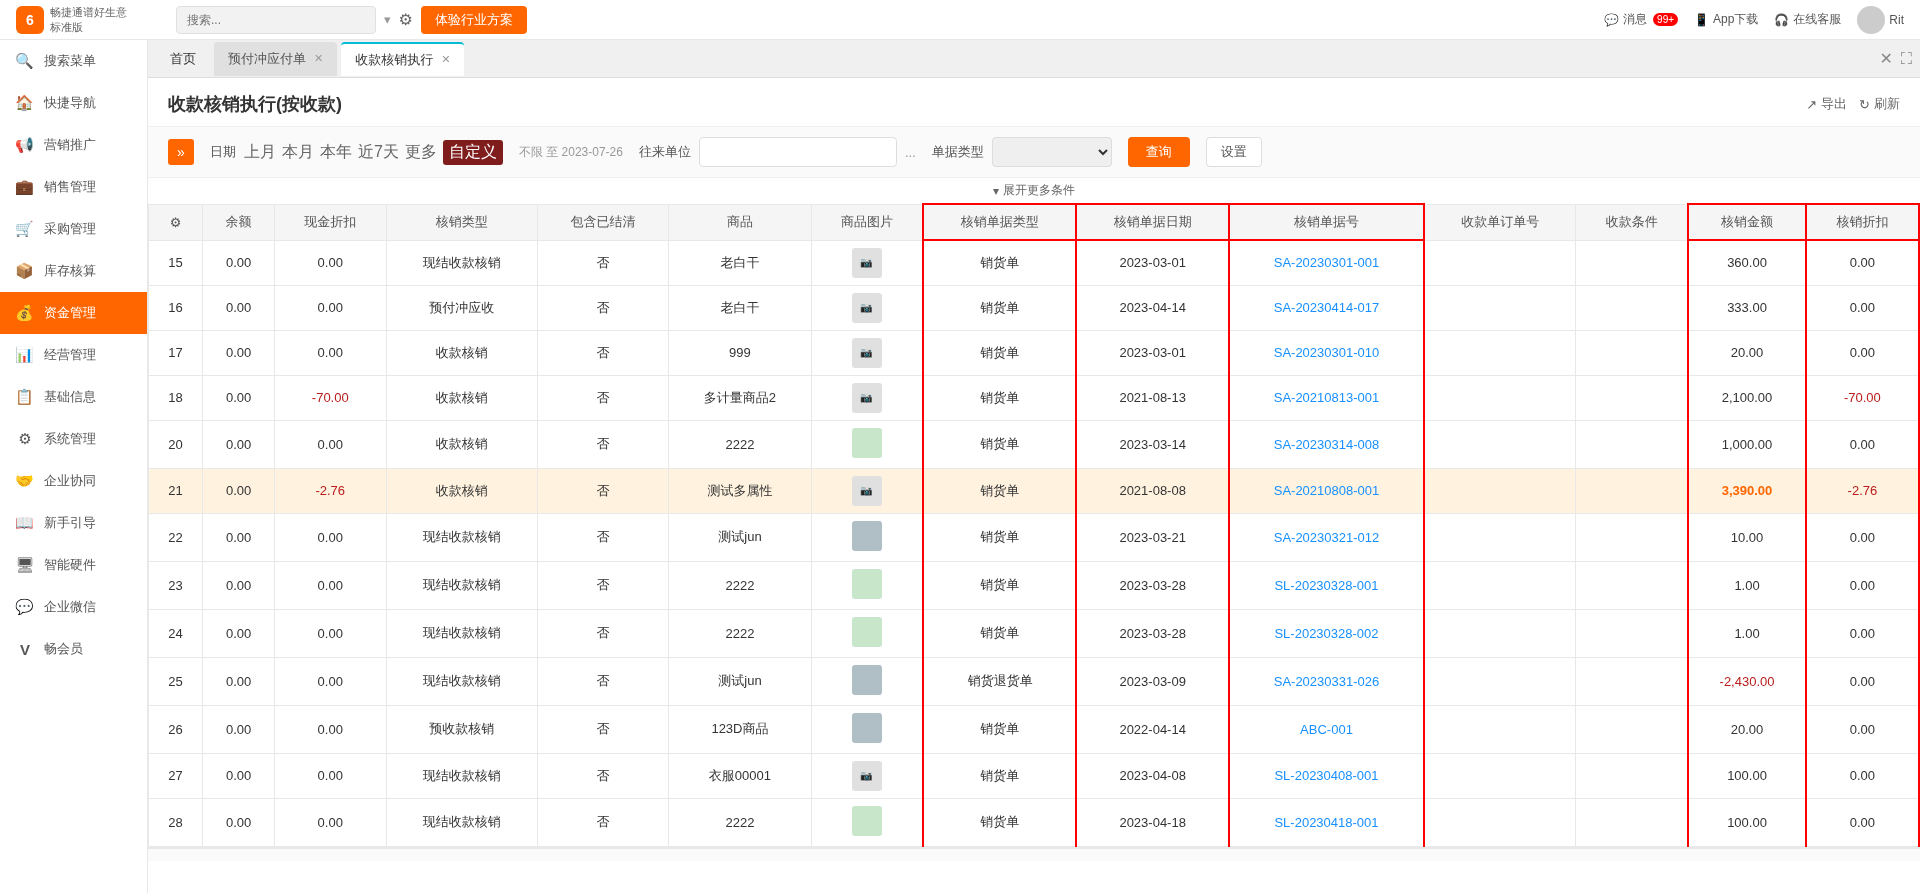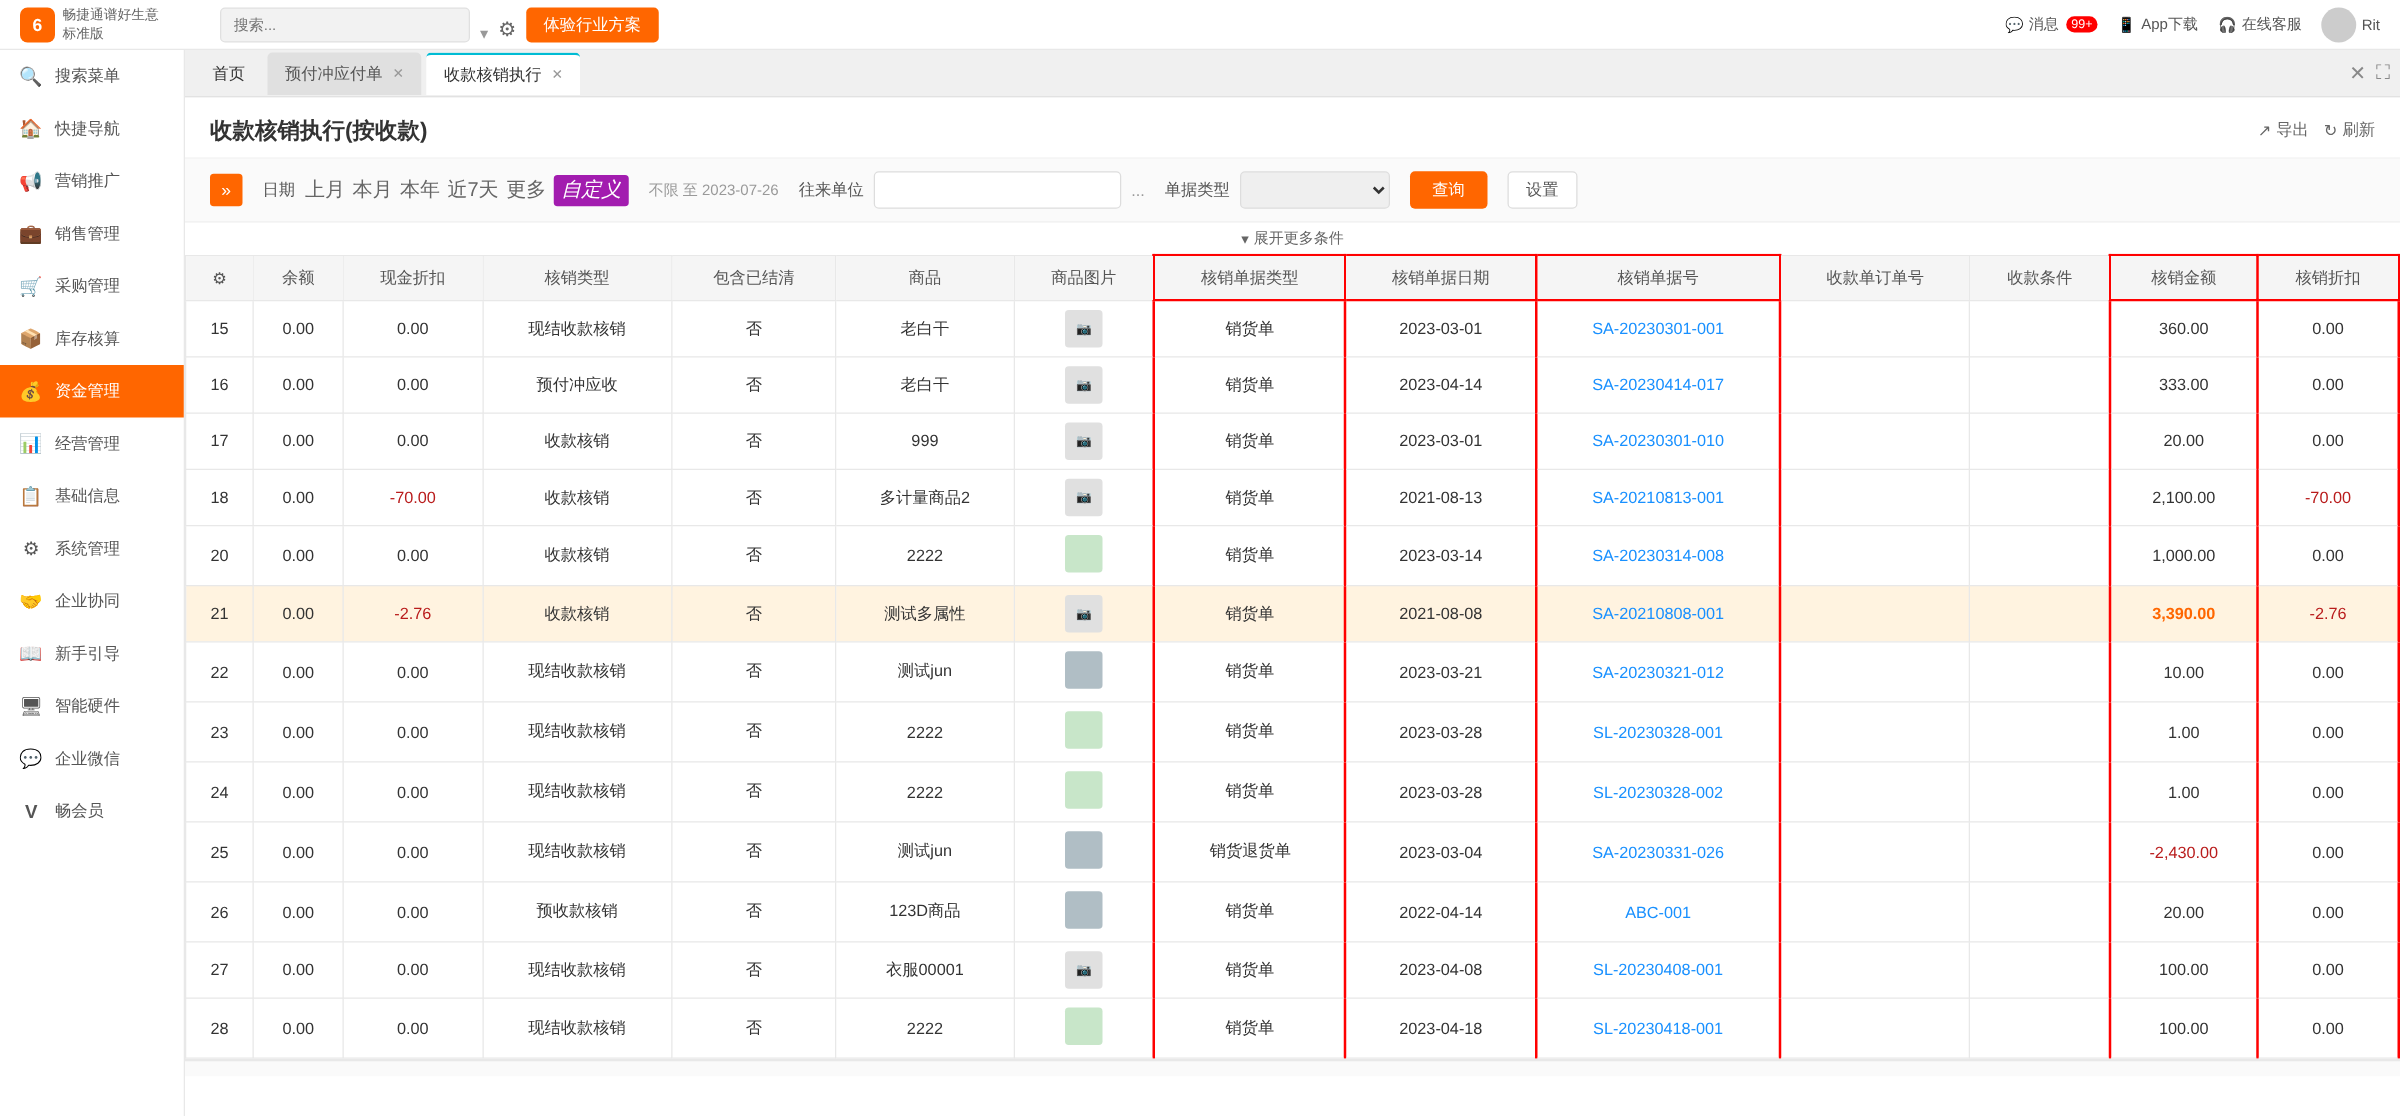--- a/index.html
+++ b/index.html
@@ -25,21 +25,21 @@
       width: 28px; height: 28px;
       background: #f60;
       border-radius: 6px;
       display: flex; align-items: center; justify-content: center;
       color: #fff; font-size: 14px; font-weight: bold;
     }
     .logo-text { font-size: 11px; color: #666; line-height: 1.3; }
     .top-bar-search {
       flex: 1;
       display: flex;
-      align-items: flex-end;
+      align-items: center;
       gap: 8px;
     }
     .search-box {
       background: #f2f2f2;
       border: 1px solid #e0e0e0;
       border-radius: 4px;
       padding: 4px 10px;
       width: 200px;
       height: 28px;
       font-size: 12px;
@@ -237,25 +237,24 @@
       display: flex;
       gap: 6px;
       align-items: center;
     }
     .date-option {
       font-size: 16px;
       color: #666;
       cursor: pointer;
     }
     .date-option.active {
-      background: #a21caf;
+      background: #7f1d1d;
       color: #fff;
       padding: 2px 6px;
       border-radius: 3px;
-      font-style: italic;
     }
     .date-range {
       font-size: 12px;
       color: #999;
     }
     .filter-input {
       border: 1px solid #ddd;
       border-radius: 4px;
       padding: 4px 10px;
       font-size: 13px;
@@ -713,21 +712,21 @@
   </tr>
               <tr>
     <td>25</td>
     <td>0.00</td>
     <td class="">0.00</td>
     <td>现结收款核销</td>
     <td>否</td>
     <td>测试jun</td>
     <td><div class="img-thumb photo" style="margin: auto;"></div></td>
     <td style="border-left:2px solid #f00;border-right:2px solid #f00;padding-left:11px;">销货退货单</td>
-    <td style="border-left:2px solid #f00;border-right:2px solid #f00;">2023-03-04</td>
+    <td style="border-left:2px solid #f00;border-right:2px solid #f00;">2023-03-09</td>
     <td style="border-left:2px solid #f00;border-right:2px solid #f00;"><a class="td-link">SA-20230331-026</a></td>
     <td></td>
     <td></td>
     <td class="td-red" style="border-left:2px solid #f00;border-right:2px solid #f00;">-2,430.00</td>
     <td class="" style="border-left:2px solid #f00;border-right:2px solid #f00;">0.00</td>
   </tr>
               <tr>
     <td>26</td>
     <td>0.00</td>
     <td class="">0.00</td>

